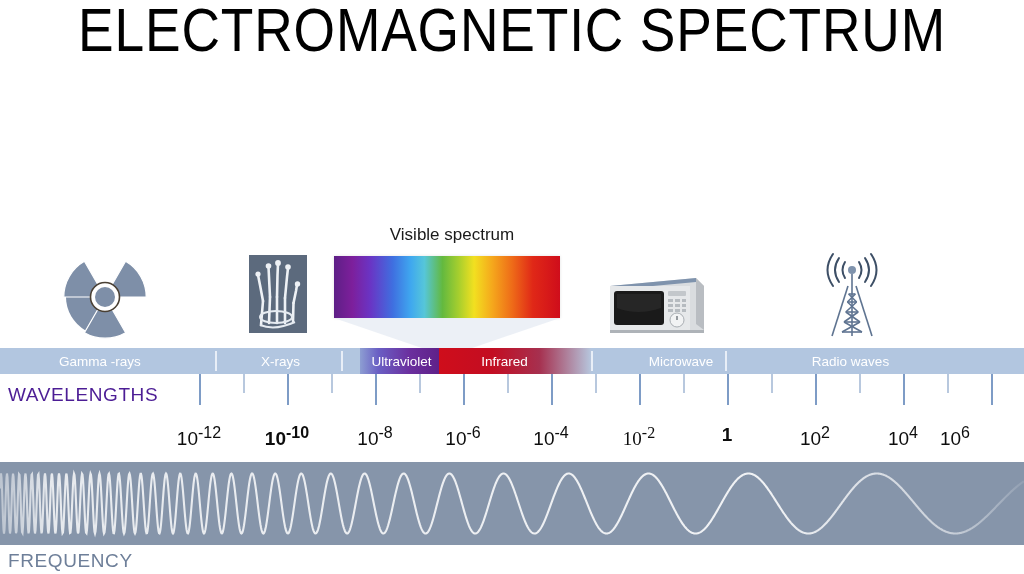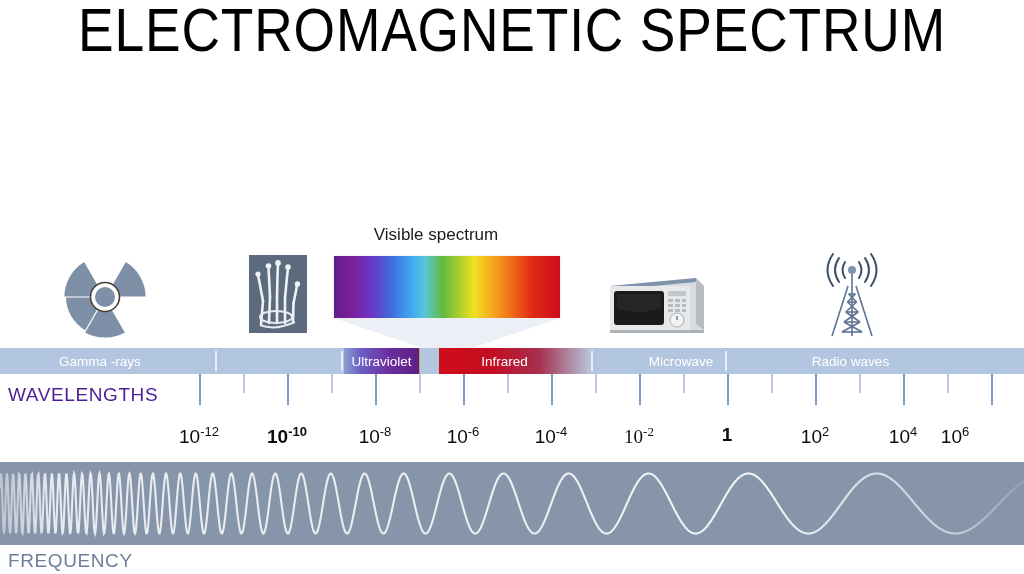--- a/index.html
+++ b/index.html
@@ -22,21 +22,21 @@
     letter-spacing:1px;
     color:#000000;
     transform:scaleX(0.86);
     transform-origin:50% 0;
     white-space:nowrap;
   }
 
   
   #visible-label {
     position:absolute;
-    left:324px; top:225px;
+    left:340px; top:225px;
     width:224px;
     text-align:center;
     font-size:17px;
     color:#1a1a1a;
   }
   #visible-bar {
     position:absolute;
     left:334px; top:256px;
     width:226px; height:62px;
     background:linear-gradient(to right,
@@ -86,21 +86,21 @@
     color:#ffffff;
   }
   .band-sep {
     position:absolute;
     top:3px; height:20px; width:2px;
     background:#e8eef7;
   }
   #band-gamma { left:0;    width:200px; }
   #band-xray  { left:217px;width:127px; }
   #band-uv {
-    left:344px; width:76px;
+    left:360px; width:84px;
     background:linear-gradient(to right, #8d9ed2 0%, #6a5fc4 22%, #6b2f9e 60%, #5d1f86 100%);
     border-right:1px solid #cfa24a;
     text-align:center;
   }
   #band-ir {
     left:439px; width:152px;
     background:linear-gradient(to right, #cf0d1b 0%, #c30d22 35%, #a6304f 66%, #b6c6dd 100%);
     padding-left:39px;
   }
   #band-micro { left:593px; width:132px;padding-left:44px; }
@@ -121,21 +121,21 @@
 
   #tick-labels { position:absolute; left:0; top:424px; width:1024px; height:26px; }
   .tlabel {
     position:absolute;
     top:0;
     font-size:19px;
     color:#0d0d0d;
     transform:translateX(-50%);
     white-space:nowrap;
   }
-  .tlabel sup { font-size:13px; vertical-align:super; }
+  .tlabel sup { font-size:16px; vertical-align:super; }
   .tlabel.bold { font-weight:bold; }
 
   
   #freq-band {
     position:absolute;
     left:0; top:462px;
     width:1024px; height:83px;
     background:#8695aa;
   }
   #freq-wave { position:absolute; left:0; top:0; width:1024px; height:83px; }
@@ -255,20 +255,23 @@
 
 <div id="visible-label">Visible spectrum</div>
 <div id="visible-bar"></div>
 <div id="visible-funnel"></div>
 
 <div id="band-strip">
   <div class="band" id="band-gamma">
     <span>Gamma -rays</span>
   </div>
   <div class="band-sep" style="left:215px"></div>
+  <div class="band" id="band-xray">
+    <span>X-rays</span>
+  </div>
   <div class="band-sep" style="left:341px"></div>
   <div class="band" id="band-uv">
     <span>Ultraviolet</span>
   </div>
   <div class="band" id="band-ir">
     <span style="margin-right:60px">Infrared</span>
   </div>
   <div class="band-sep" style="left:591px"></div>
   <div class="band" id="band-micro">
     <span>Microwave</span>

